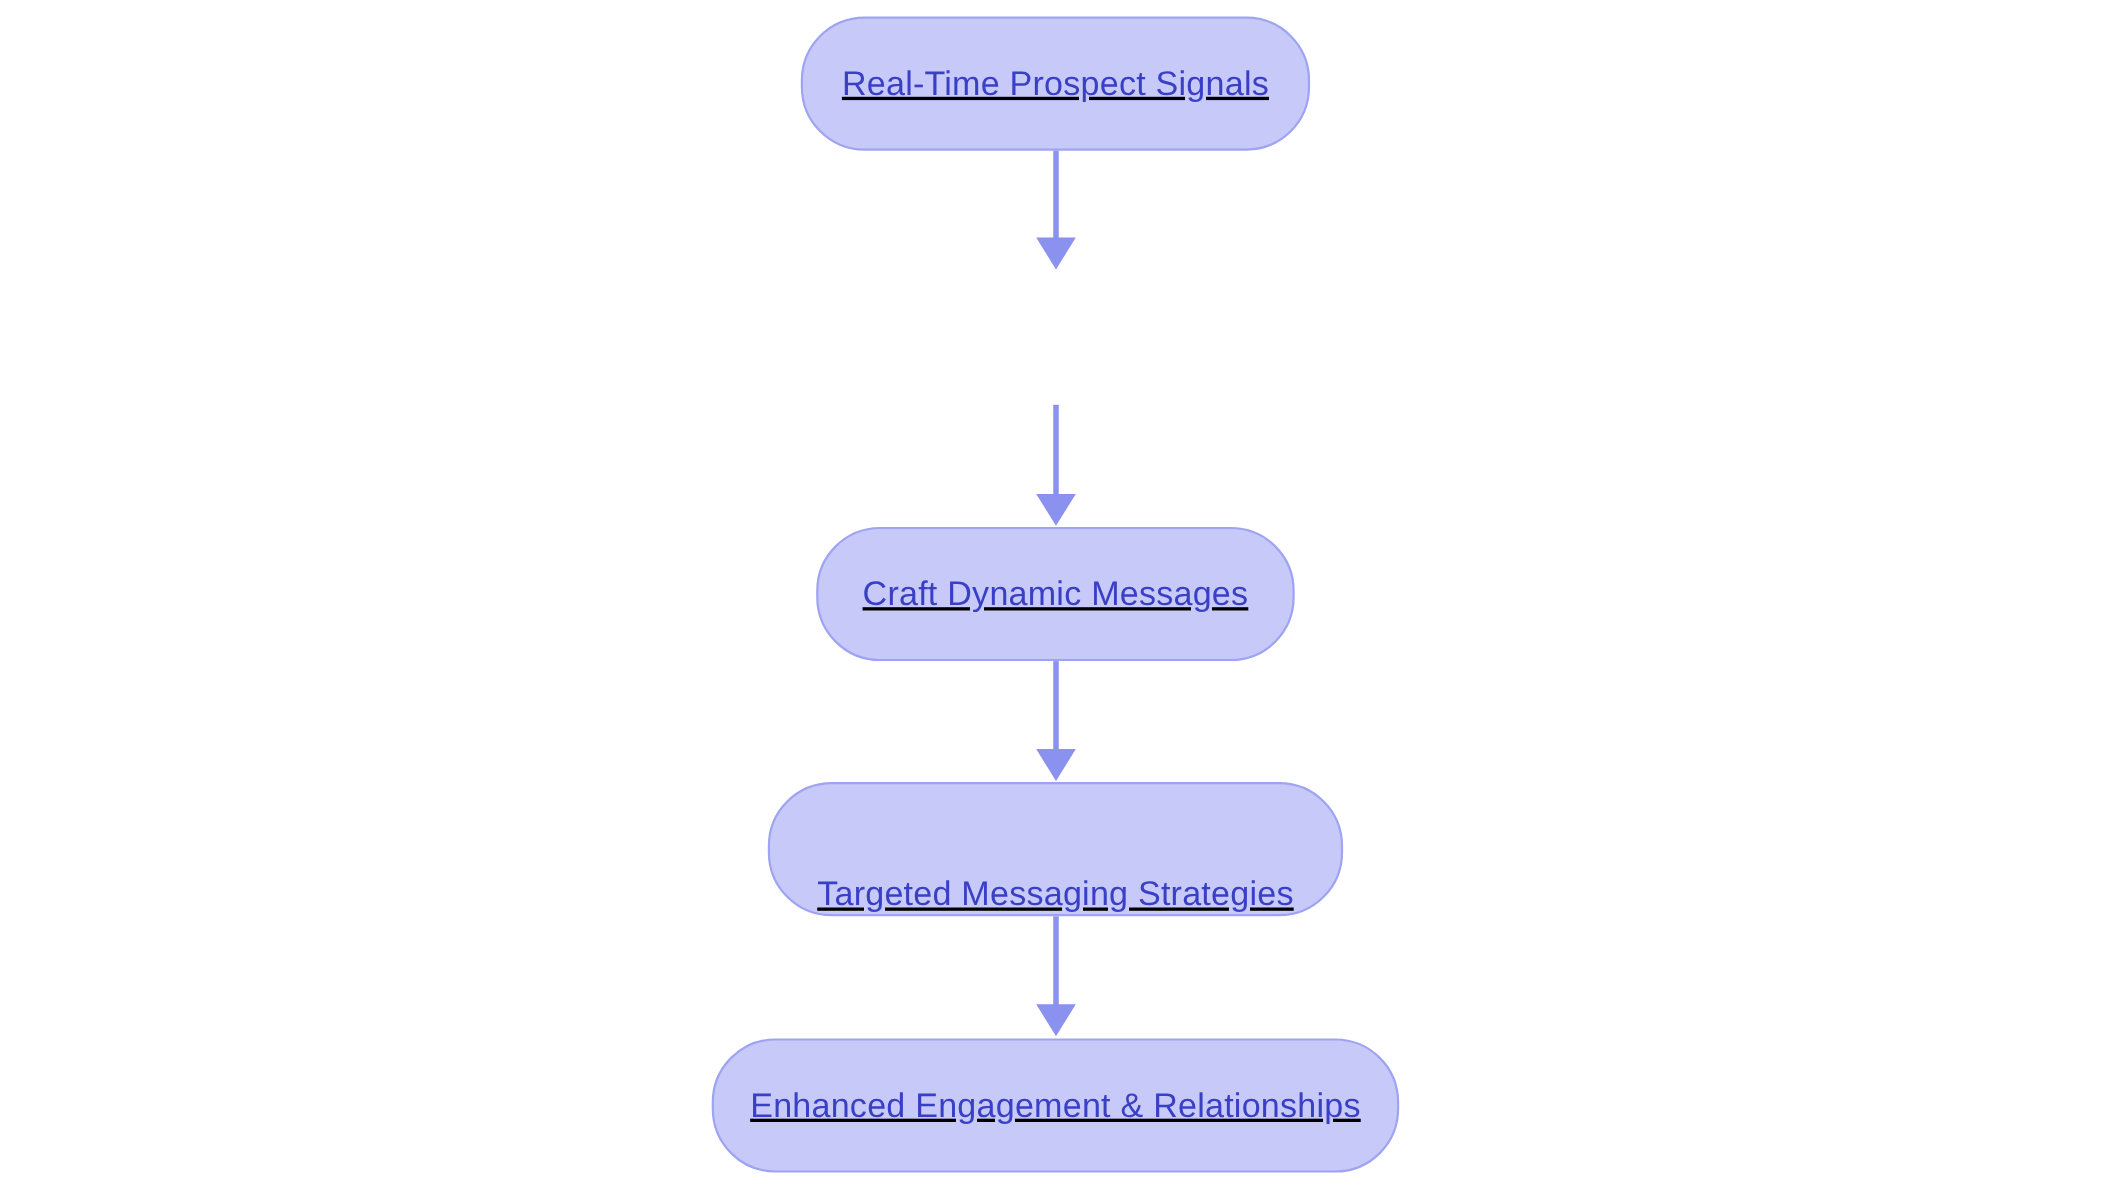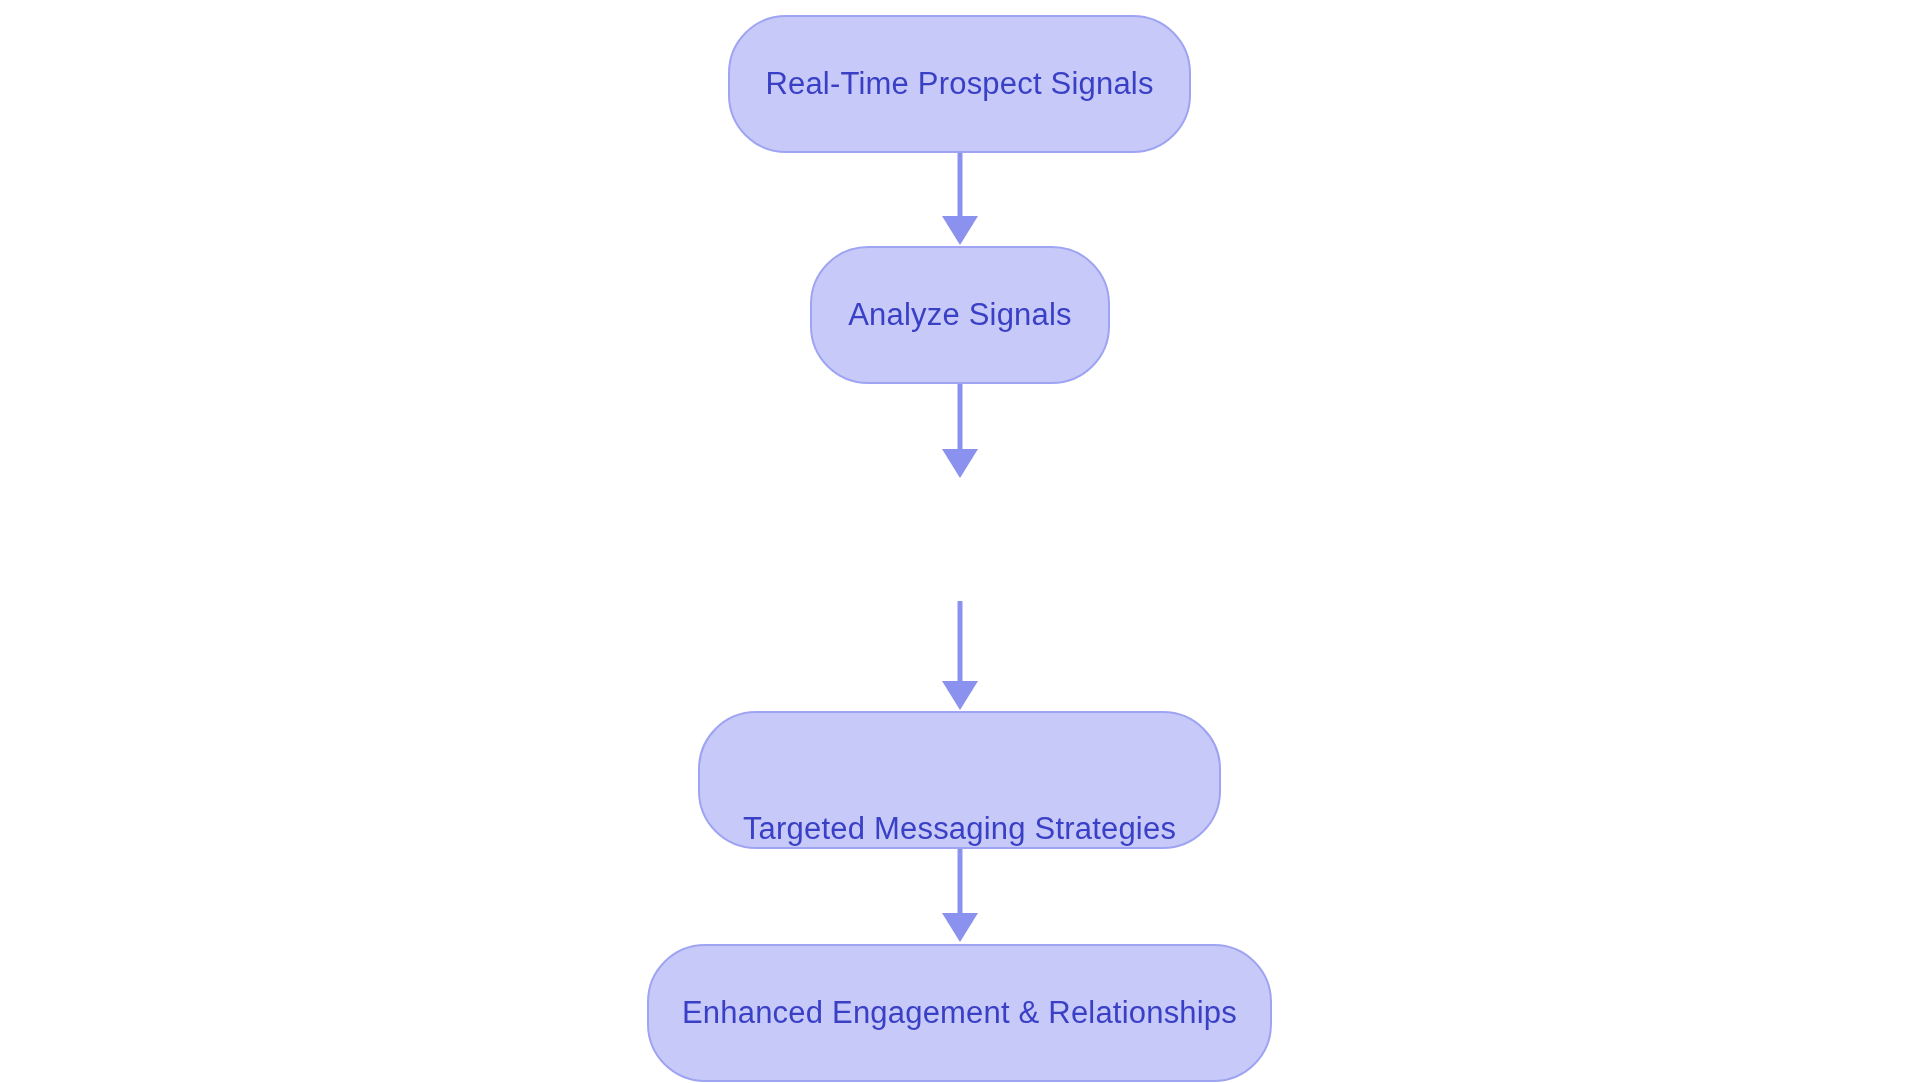--- a/index.html
+++ b/index.html
@@ -16,28 +16,29 @@
   }
   .canvas {
     position: relative;
     width: 1920px;
     height: 1083px;
     background: var(--background);
     overflow: hidden;
   }
   .flow-node {
     position: absolute;
-    height: 138px;
+    height: 122px;
     border-radius: 58px;
     background: var(--node-fill);
     border: 2px solid var(--node-border);
     display: flex;
     align-items: center;
     justify-content: center;
     white-space: nowrap;
+    text-decoration: underline;
   }
   .flow-node span {
     font-size: 31px;
     letter-spacing: 0.2px;
     color: var(--node-text);
   }
   .n1 { left: 728px; top: 15px;  width: 463px; }
   .n2 { left: 810px; top: 246px; width: 300px; }
   .n3 { left: 742px; top: 479px; width: 435px; }
   .n4 { left: 698px; top: 711px; width: 523px; align-items: flex-end; }
@@ -73,24 +74,24 @@
     <g>
       <line x1="960" y1="833" x2="960" y2="915"></line>
       <path d="M 942 913 L 978 913 L 960 942 Z"></path>
     </g>
   </svg>
 
   <div class="flow-node n1">
     <span>Real-Time Prospect Signals</span>
   </div>
 
-  <div class="flow-node n2">
-    <span>Analyze Signals</span>
+
+  <div class="flow-node n3">
+    <span>Craft Dynamic Messages</span>
   </div>
-
 
   <div class="flow-node n4">
     <span>Targeted Messaging Strategies</span>
   </div>
 
   <div class="flow-node n5">
     <span>Enhanced Engagement &amp; Relationships</span>
   </div>
 
 </div>

